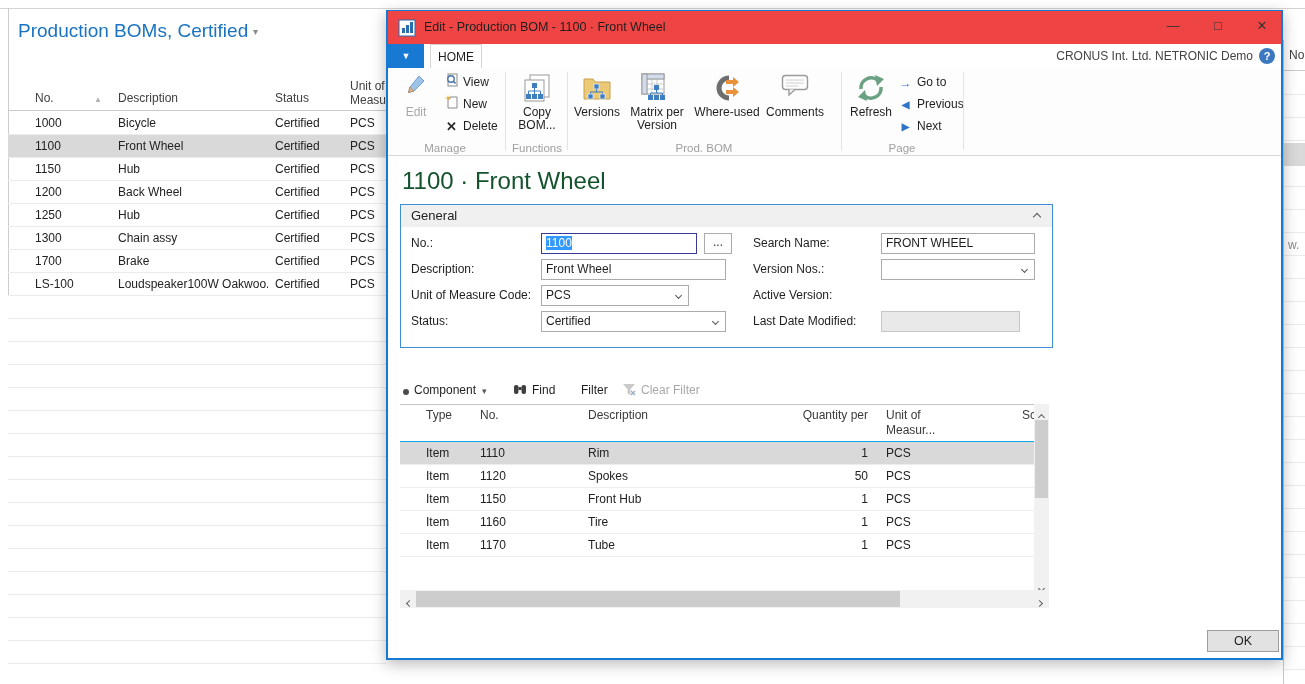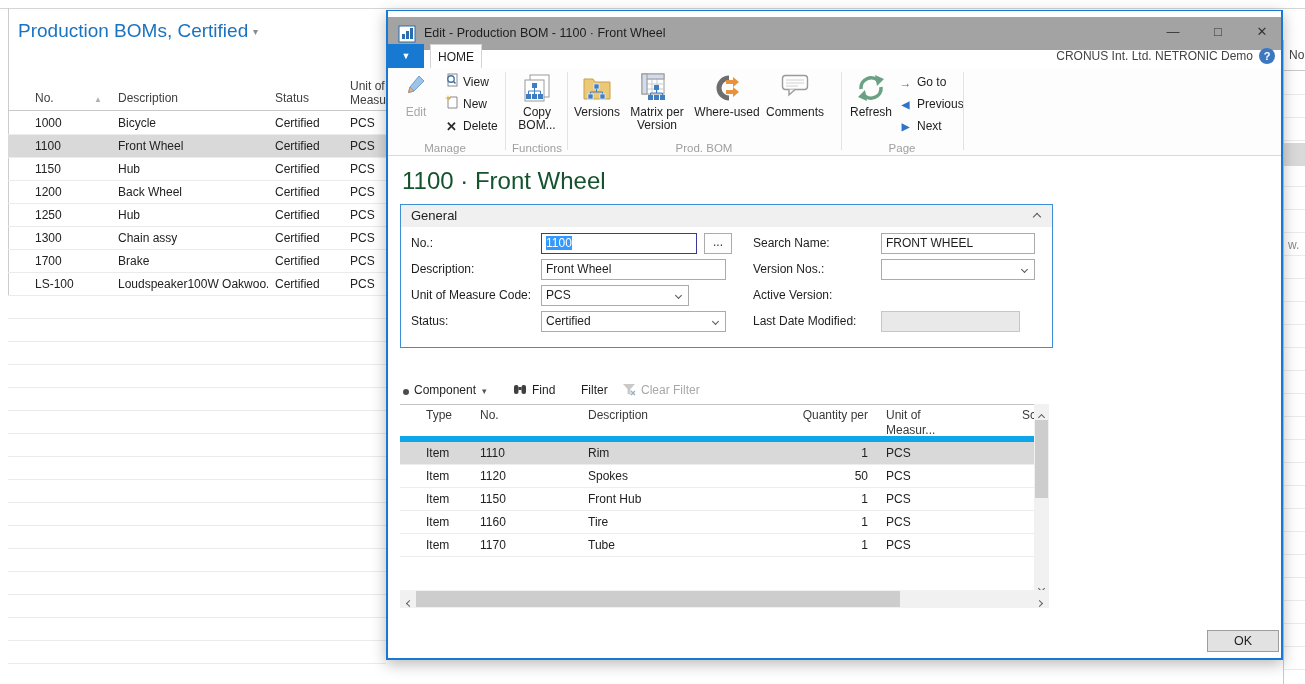--- a/index.html
+++ b/index.html
@@ -30,21 +30,21 @@
   .strip-h { position:absolute; left:5px; top:8px; font-size:12px; color:#404040; }
   .strip-sep { position:absolute; left:0; top:30px; width:22px; height:1px; background:#c9c9c9; }
   .strip-rows { position:absolute; left:0; top:32px; width:22px; height:612px;
     background-image:repeating-linear-gradient(to bottom,#ffffff 0 22px,#ebebeb 22px 23px); }
   .strip-sel { position:absolute; left:0; top:103px; width:22px; height:23px; background:#d9d9d9; }
   .strip-txt { position:absolute; left:4px; top:198px; font-size:12px; color:#8a8a8a; }
 
   
   .dialog { position:absolute; left:386px; top:10px; width:897px; height:650px; background:#fff;
     border:2px solid #1779d2; border-top-width:1px; box-shadow:0 4px 14px rgba(0,0,0,.28); }
-  .titlebar { position:absolute; left:0; top:6px; width:100%; height:33px; background:#a3a3a3; }
+  .titlebar { position:absolute; left:0; top:0; width:100%; height:33px; background:#ef4444; }
   .title-text { position:absolute; left:36px; top:0; line-height:33px; font-size:12.5px; color:#1e1e1e; white-space:nowrap; }
   .app-icon { position:absolute; left:10px; top:8px; }
   .win-btn { position:absolute; top:0; width:28px; height:30px; text-align:center; line-height:30px; font-size:13px; color:#333; cursor:default; }
   .win-min { right:94px; } .win-max { right:49px; } .win-close { right:5px; }
 
   .tabrow { position:absolute; left:0; top:33px; width:100%; height:24px; }
   .appmenu { position:absolute; left:0; top:0; width:36px; height:24px; background:#1779d2; text-align:center; line-height:24px; color:#fff; font-size:9px; }
   .hometab { position:absolute; left:42px; top:0; width:52px; height:24px; background:#fff; border:1px solid #d4d4d4; border-bottom:none; text-align:center; line-height:24px; font-size:12px; color:#1e1e1e; }
   .company { position:absolute; right:28px; top:0; line-height:24px; font-size:12px; color:#444;text-align:right; }
   .help-circle { position:absolute; right:6px; top:4px; width:16px; height:16px; border-radius:50%; background:#3c78c0; color:#fff; font-size:11px; font-weight:bold; text-align:center; line-height:16px; }
@@ -83,21 +83,21 @@
   .browse-btn { position:absolute; left:303px; width:28px; height:21px; border:1px solid #ababab; background:#fdfdfd; text-align:center; line-height:17px; font-size:12px; color:#333; }
 
   .lines-head { position:absolute; left:12px; top:343px; width:653px; height:22px; background:#f0f0f0; }
   .lines-toolbar { position:absolute; left:12px; top:368px; width:653px; height:23px; font-size:12px; color:#1e1e1e; }
   .tb-item { position:absolute; top:0; line-height:22px; white-space:nowrap; cursor:default; }
   .donut { display:inline-block; width:6px; height:6px; border:3px solid #4c4c4c; border-radius:50%; vertical-align:-1px; margin-right:5px; }
   .tb-caret { font-size:9px; color:#555; margin-left:6px; }
   .tb-gray { color:#a8a8a8; }
 
   .ltable { position:absolute; left:12px; top:393px; width:634px; }
-  .lt-header { position:absolute; left:0; top:0; width:634px; height:38px; border-top:1px solid #c3c3c3; border-bottom:6px solid #0ea5e9; font-size:12px; color:#3a3a3a; }
+  .lt-header { position:absolute; left:0; top:0; width:634px; height:38px; border-top:1px solid #c3c3c3; border-bottom:1px solid #0ea5e9; font-size:12px; color:#3a3a3a; }
   .lt-h { position:absolute; top:3px; line-height:15px; }
   .lt-row { position:absolute; left:0; width:634px; height:23px; border-bottom:1px solid #ededed; font-size:12px; color:#222; }
   .lt-row.sel { background:#d9d9d9; }
   .lt-c { position:absolute; top:0; line-height:22px; white-space:nowrap; }
   .col-type { left:26px; } .col-no { left:80px; } .col-desc { left:188px; }
   .col-qty { left:368px; width:100px; text-align:right; } .col-uom { left:486px; width:64px; } .col-scr { left:622px; width:14px; overflow:hidden; }
 
   .vscroll { position:absolute; left:646px; top:393px; width:15px; height:187px; background:#f1f1f1; }
   .vthumb { position:absolute; left:1px; top:16px; width:13px; height:78px; background:#cdcdcd; }
   .sarrow { position:absolute; width:15px; height:14px; text-align:center; }

